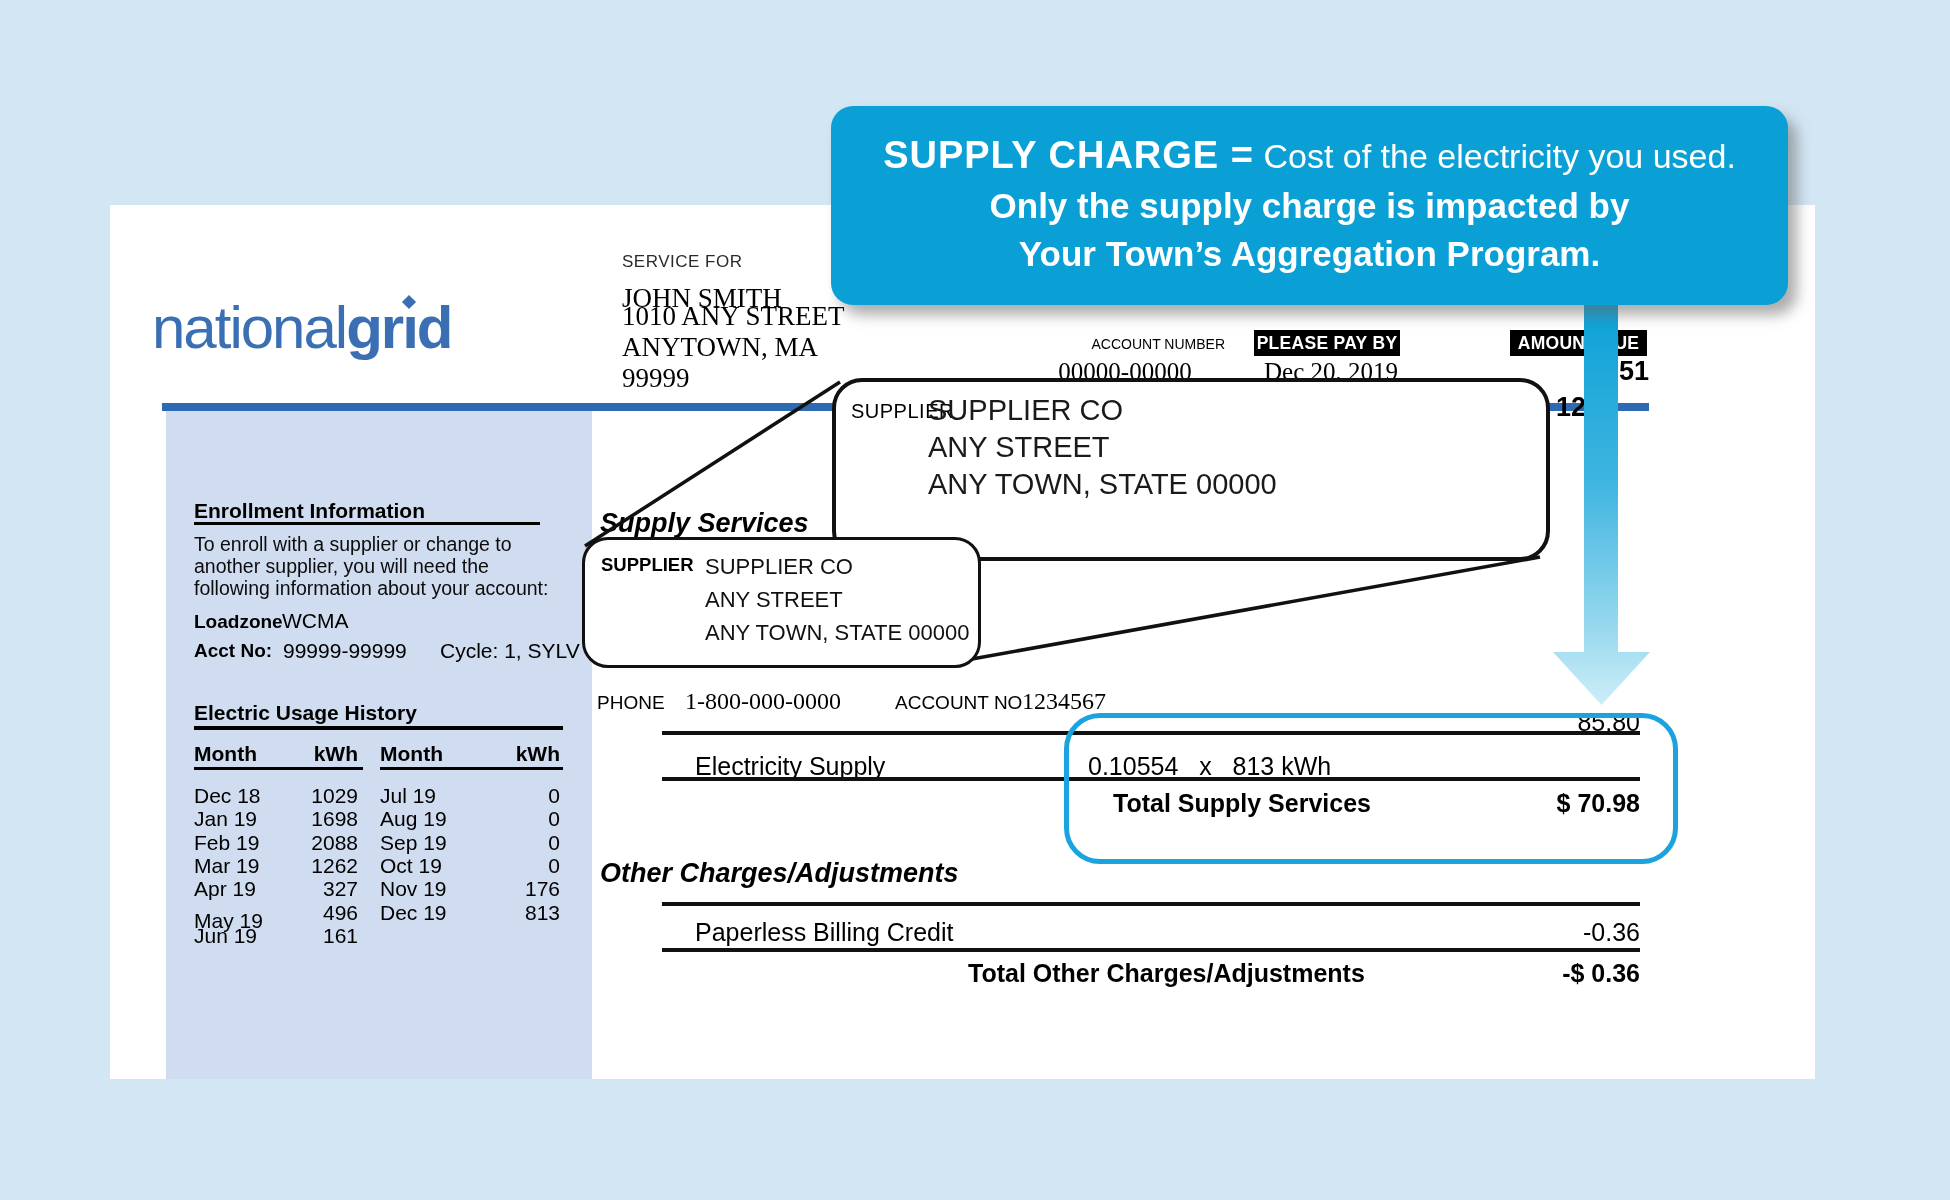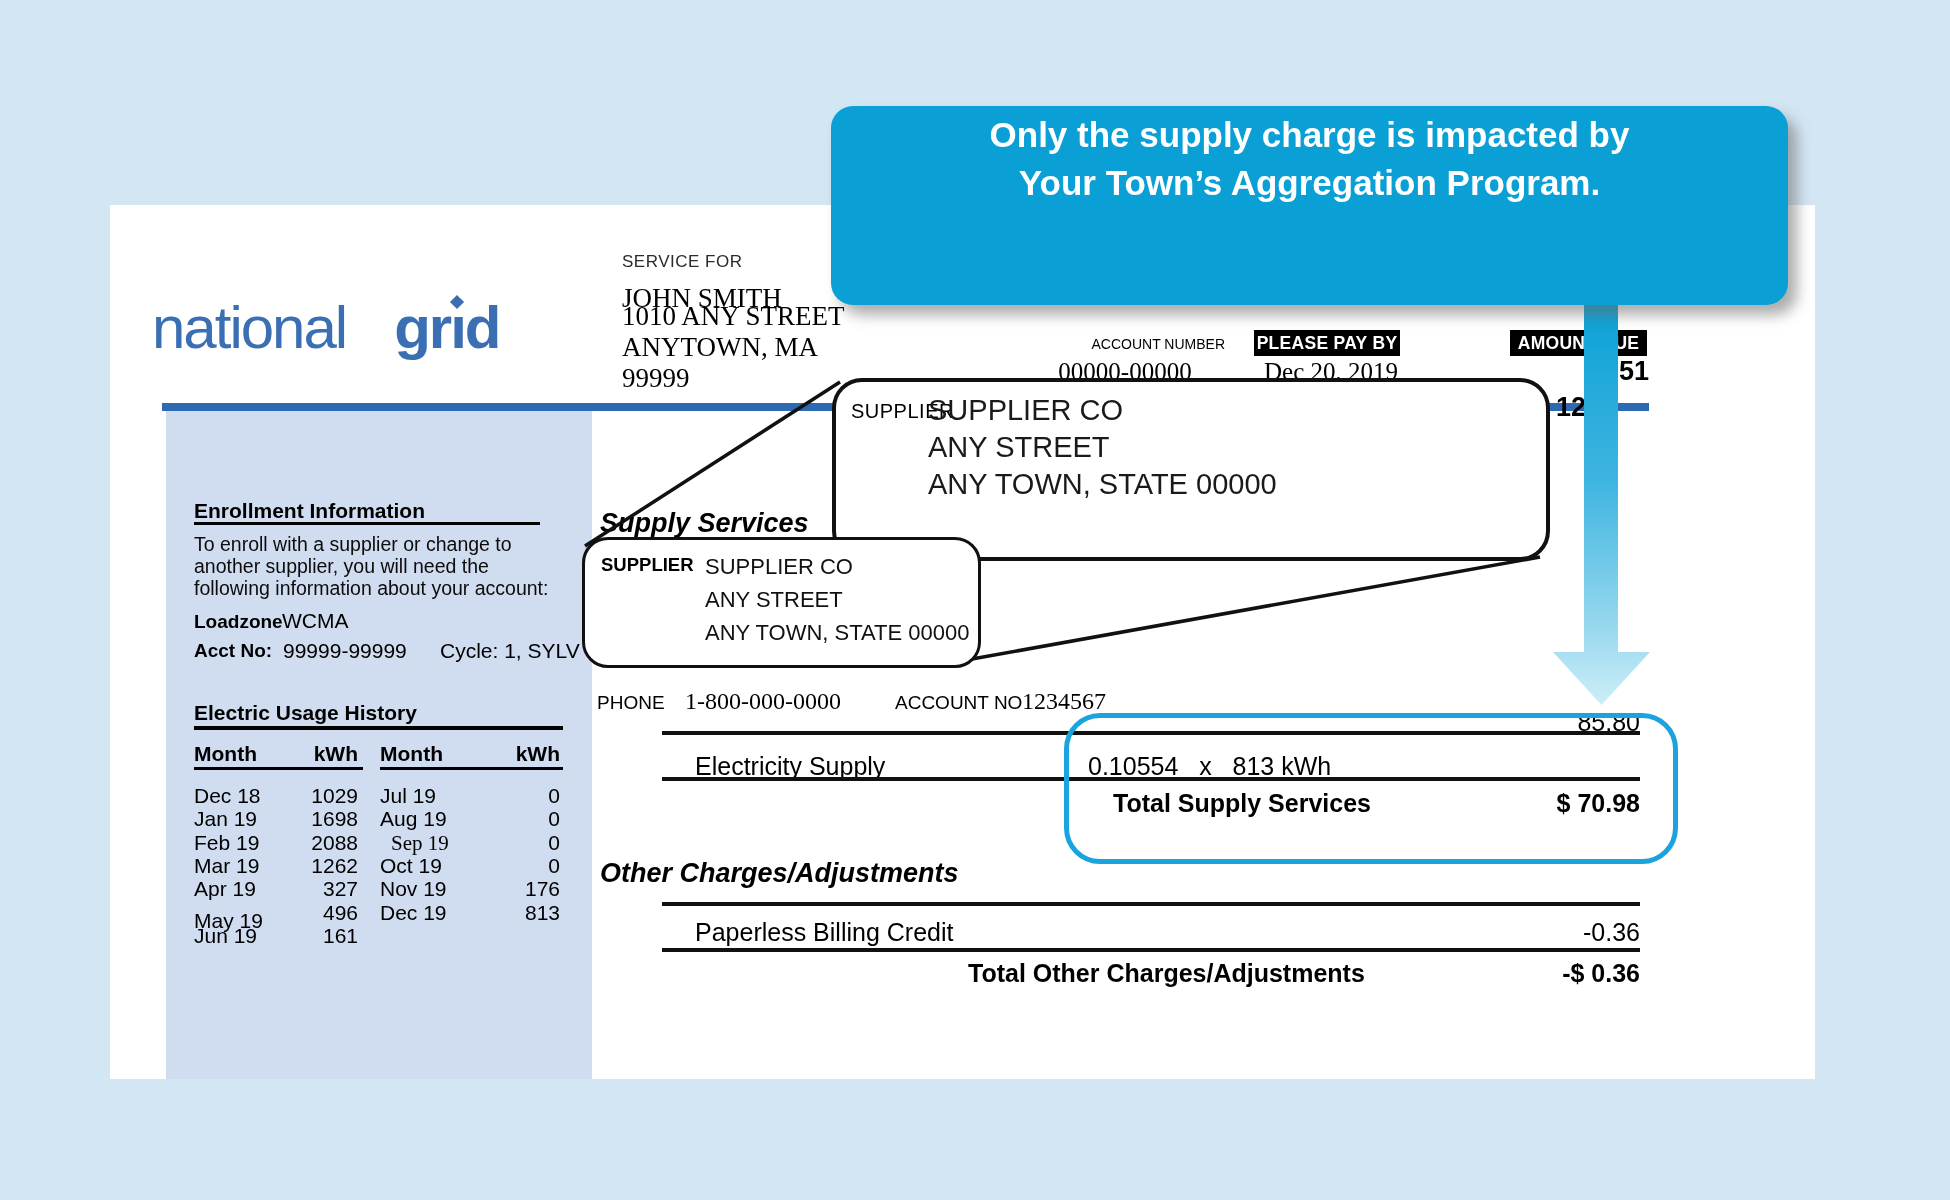--- a/index.html
+++ b/index.html
@@ -4,21 +4,21 @@
 <style>
   html,body{margin:0;padding:0;background:#b9d6ea;}
   .canvas{position:relative;width:1950px;height:1200px;background:#d3e6f4;overflow:hidden;
           font-family:"Liberation Sans",sans-serif;color:#000;}
   .page{position:absolute;left:110px;top:205px;width:1705px;height:874px;background:#ffffff;z-index:0;}
   .rule{position:absolute;left:162px;top:403px;width:1487px;height:8px;background:#2d6ab2;z-index:1;}
 
   
   .logo{position:absolute;left:152px;top:293px;font-size:60px;letter-spacing:-2px;color:#3a6fb3;z-index:2;}
   .logo .l1{font-weight:400;}
-  .logo .l2{font-weight:700;margin-left:48px;}
+  .logo .l2{font-weight:700;}
   .logo .ii{position:relative;}
   .logo .dm{position:absolute;left:2px;top:3px;width:10px;height:10px;background:#3a6fb3;transform:rotate(45deg);}
 
   
   .svc-label{position:absolute;left:622px;top:252px;font-size:17px;letter-spacing:.5px;color:#2b2b2b;z-index:2;}
   .svc-line{position:absolute;left:622px;font-family:"Liberation Serif",serif;font-size:27px;z-index:2;white-space:nowrap;}
 
   
   .hdr-label{position:absolute;top:336px;font-size:14px;text-align:right;z-index:2;white-space:nowrap;}
   .black-box{position:absolute;top:330px;height:26px;background:#000;color:#fff;font-weight:700;
@@ -119,21 +119,21 @@
     <div class="ucell" style="left:214px;top:373px;">Jul 19</div>
     <div class="ucell r" style="left:306px;top:373px;width:88px;">0</div>
 
     <div class="ucell" style="left:28px;top:396px;">Jan 19</div>
     <div class="ucell r" style="left:120px;top:396px;width:72px;">1698</div>
     <div class="ucell" style="left:214px;top:396px;">Aug 19</div>
     <div class="ucell r" style="left:306px;top:396px;width:88px;">0</div>
 
     <div class="ucell" style="left:28px;top:420px;">Feb 19</div>
     <div class="ucell r" style="left:120px;top:420px;width:72px;">2088</div>
-    <div class="ucell" style="left:225px;top:420px;font-family:Liberation Serif, serif;">Sep 19</div>
+    <div class="ucell" style="left:214px;top:420px;">Sep 19</div>
     <div class="ucell r" style="left:306px;top:420px;width:88px;">0</div>
 
     <div class="ucell" style="left:28px;top:443px;">Mar 19</div>
     <div class="ucell r" style="left:120px;top:443px;width:72px;">1262</div>
     <div class="ucell" style="left:214px;top:443px;">Oct 19</div>
     <div class="ucell r" style="left:306px;top:443px;width:88px;">0</div>
 
     <div class="ucell" style="left:28px;top:466px;">Apr 19</div>
     <div class="ucell r" style="left:120px;top:466px;width:72px;">327</div>
     <div class="ucell" style="left:214px;top:466px;">Nov 19</div>
@@ -202,17 +202,18 @@
         <stop offset="0" stop-color="#0aa0d6"></stop>
         <stop offset="0.45" stop-color="#3fb5e0"></stop>
         <stop offset="0.8" stop-color="#96d7ee"></stop>
         <stop offset="1" stop-color="#cdeef8"></stop>
       </linearGradient>
     </defs>
     <polygon points="1584,300 1618,300 1618,652 1650,652 1601.5,705 1553,652 1584,652" fill="url(#arrowgrad)"></polygon>
   </svg>
 
   <div class="callout">
+    <div class="row1"><span class="big">SUPPLY CHARGE =</span><span> Cost of the electricity you used.</span></div>
     <div class="row2">Only the supply charge is impacted by</div>
     <div class="row3">Your Town’s Aggregation Program.</div>
   </div>
 
 </div>
 
 </body></html>

